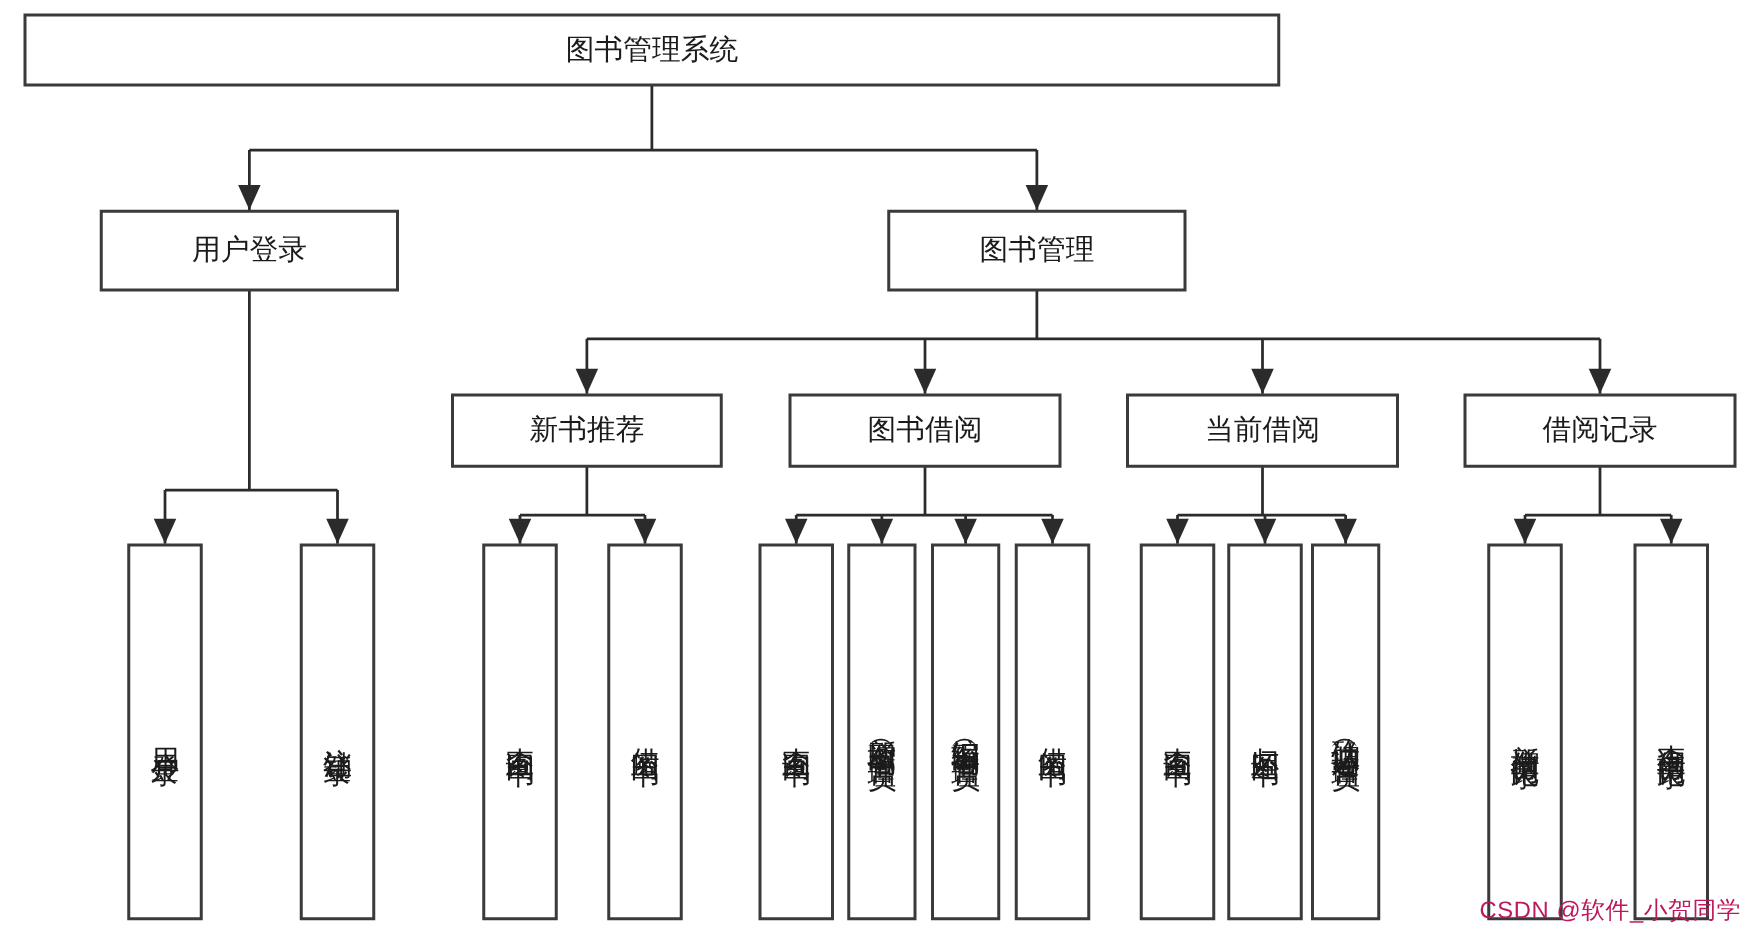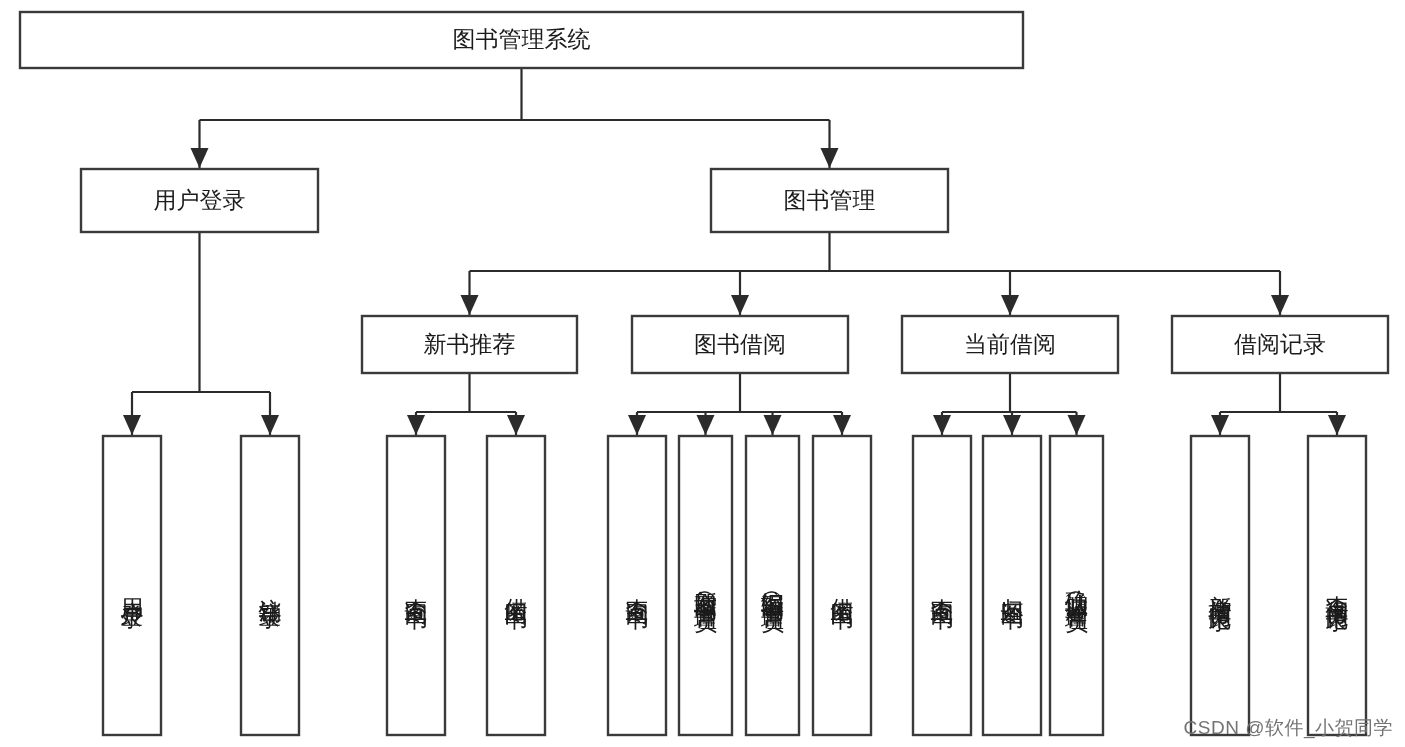--- a/index.html
+++ b/index.html
@@ -60,21 +60,21 @@
   .arrow-head {
     fill: #2b2b2b;
     stroke: none;
   }
   .watermark {
     position: absolute;
     right: 12px;
     bottom: 6px;
     font-family: "Liberation Sans", "DejaVu Sans", sans-serif;
     font-size: 19px;
-    color: #737373;
+    color: #be185d;
     letter-spacing: 0.5px;
     white-space: nowrap;
     pointer-events: none;
   }
 </style>
 </head>
 <body>
 
 <svg id="diagram" viewBox="0 0 1405 747">
   <g id="connectors">

